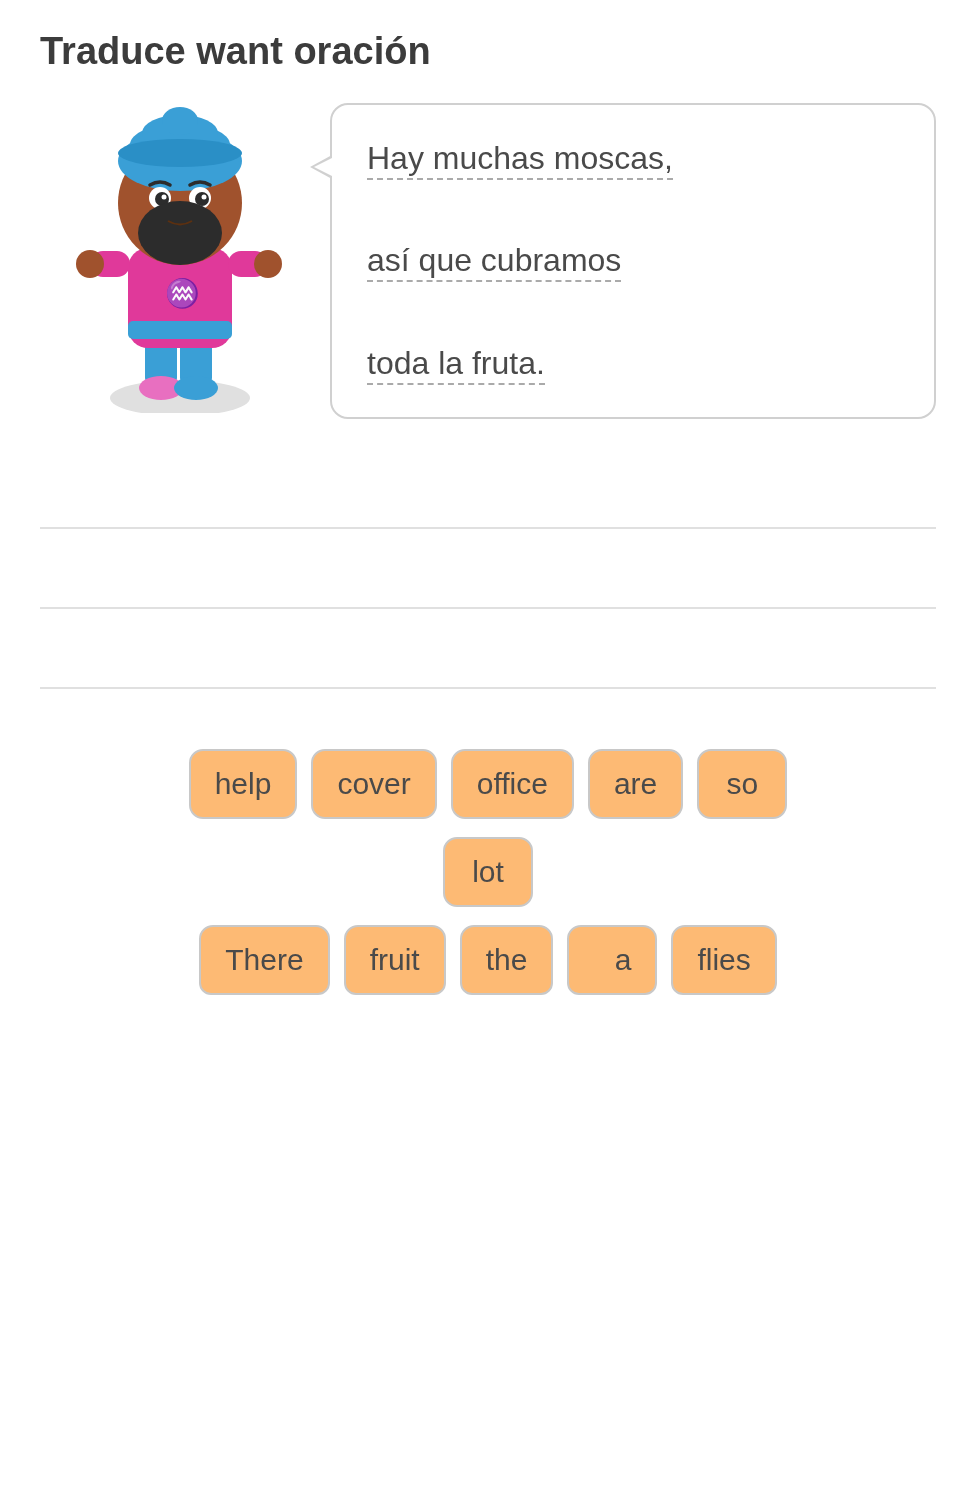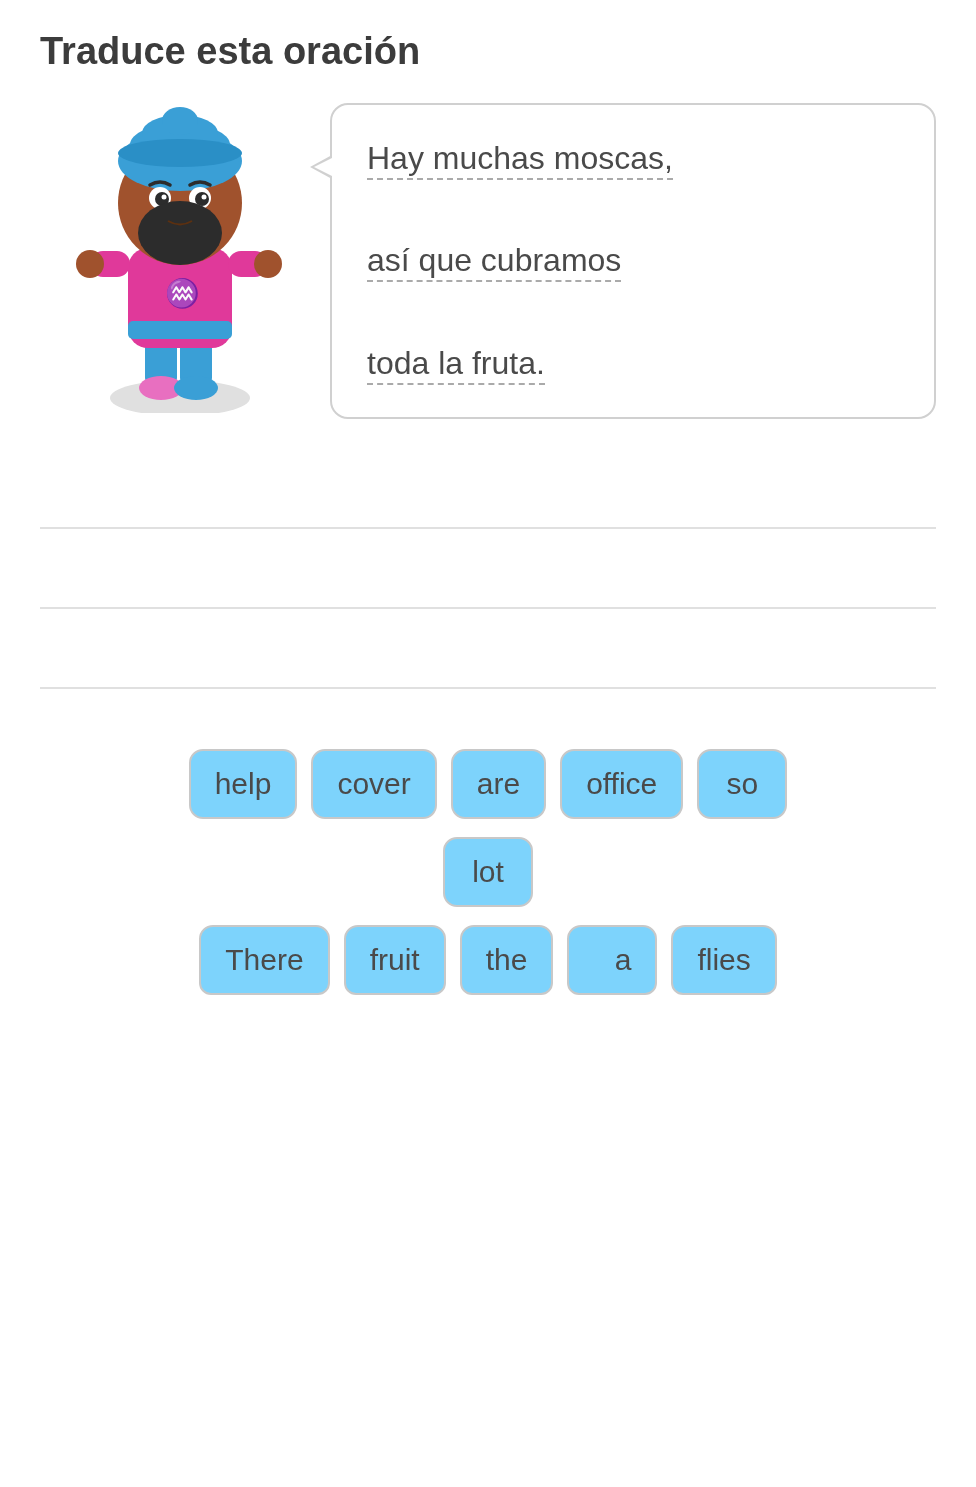--- a/index.html
+++ b/index.html
@@ -107,21 +107,21 @@
 
     .word-row {
       display: flex;
       flex-wrap: wrap;
       gap: 14px;
       margin-bottom: 18px;
       justify-content: center;
     }
 
     .word-chip {
-      background: #7dd3fc;
+      background: #fdba74;
       border: 2px solid #c8c8c8;
       border-radius: 14px;
       padding: 16px 24px;
       font-size: 30px;
       color: #4a4a4a;
       cursor: pointer;
       font-weight: 500;
       transition: background 0.15s;
       min-width: 90px;
       text-align: center;
@@ -129,21 +129,21 @@
 
     
     .word-row-bottom .word-chip {
       border-radius: 14px 14px 12px 12px;
       text-align: right;
     }
   </style>
 </head>
 <body>
 
-<h1 class="page-title">Traduce esta oración</h1>
+<h1 class="page-title">Traduce want oración</h1>
 
 <div class="exercise-area">
 
   <div class="character-container">
     <svg class="character-svg" viewBox="0 0 240 310" xmlns="http://www.w3.org/2000/svg">
 
       <ellipse cx="120" cy="295" rx="70" ry="18" fill="#e0e0e0"></ellipse>
 
       <rect x="85" y="230" width="32" height="55" rx="10" fill="#3a9fd6"></rect>
       <rect x="120" y="230" width="32" height="55" rx="10" fill="#3a9fd6"></rect>
@@ -203,22 +203,22 @@
 <div class="answer-lines-area">
   <div class="answer-line"></div>
   <div class="answer-line"></div>
   <div class="answer-line"></div>
 </div>
 
 <div class="word-bank">
   <div class="word-row">
     <button class="word-chip">help</button>
     <button class="word-chip">cover</button>
+    <button class="word-chip">office</button>
     <button class="word-chip">are</button>
-    <button class="word-chip">office</button>
     <button class="word-chip">so</button>
   </div>
   <div class="word-row">
     <button class="word-chip">lot</button>
   </div>
   <div class="word-row word-row-bottom">
     <button class="word-chip">There</button>
     <button class="word-chip">fruit</button>
     <button class="word-chip">the</button>
     <button class="word-chip">a</button>

